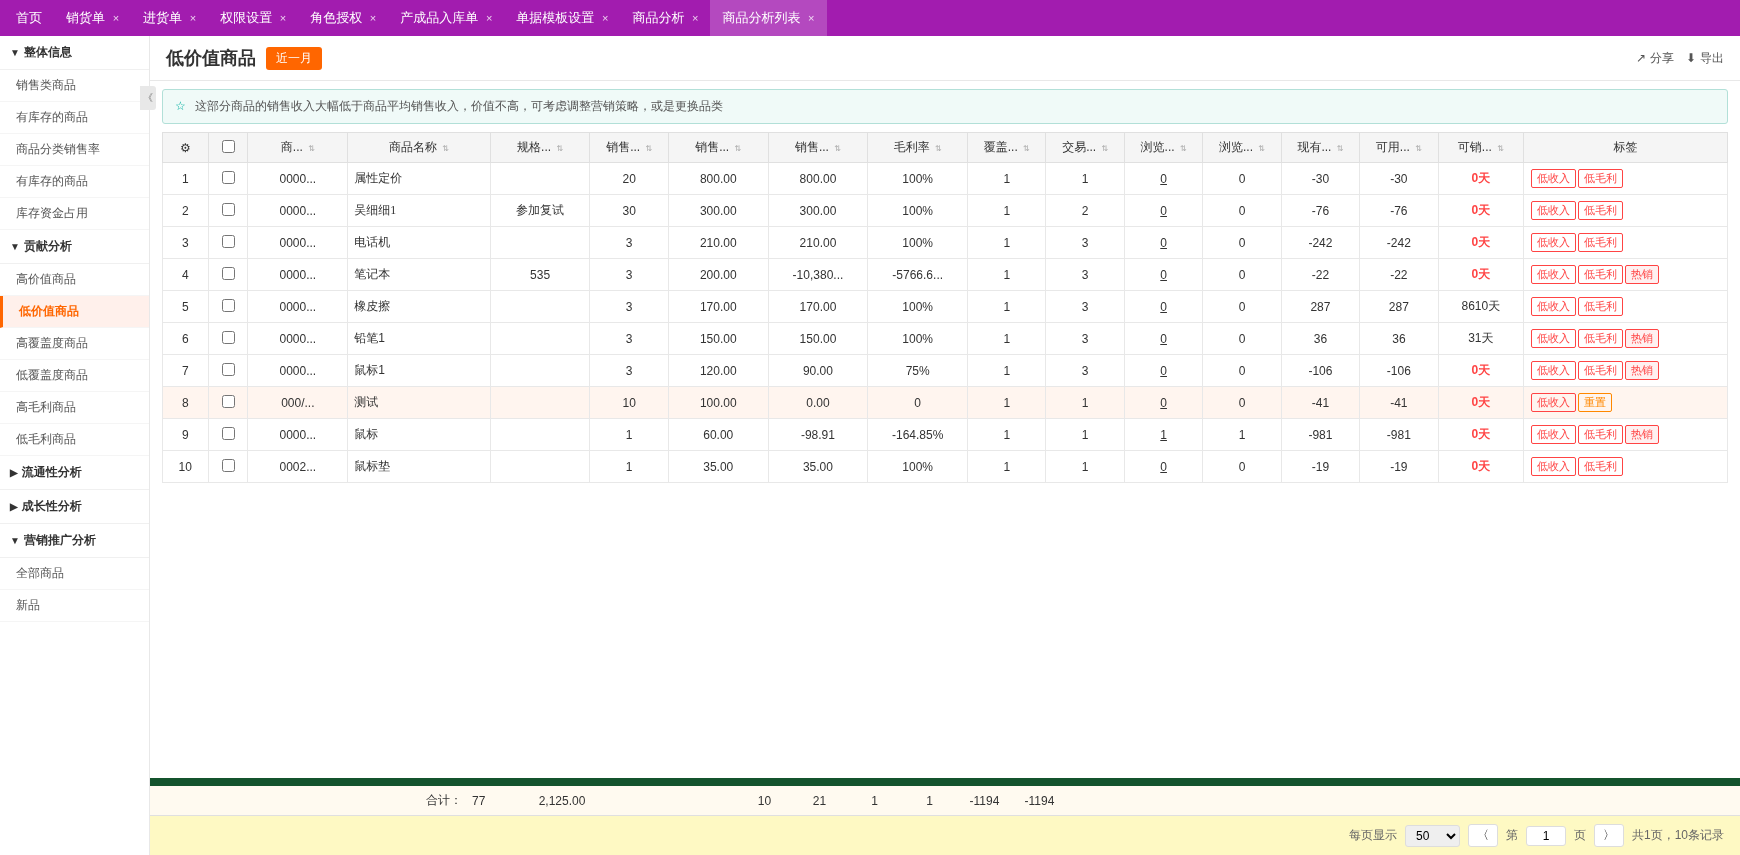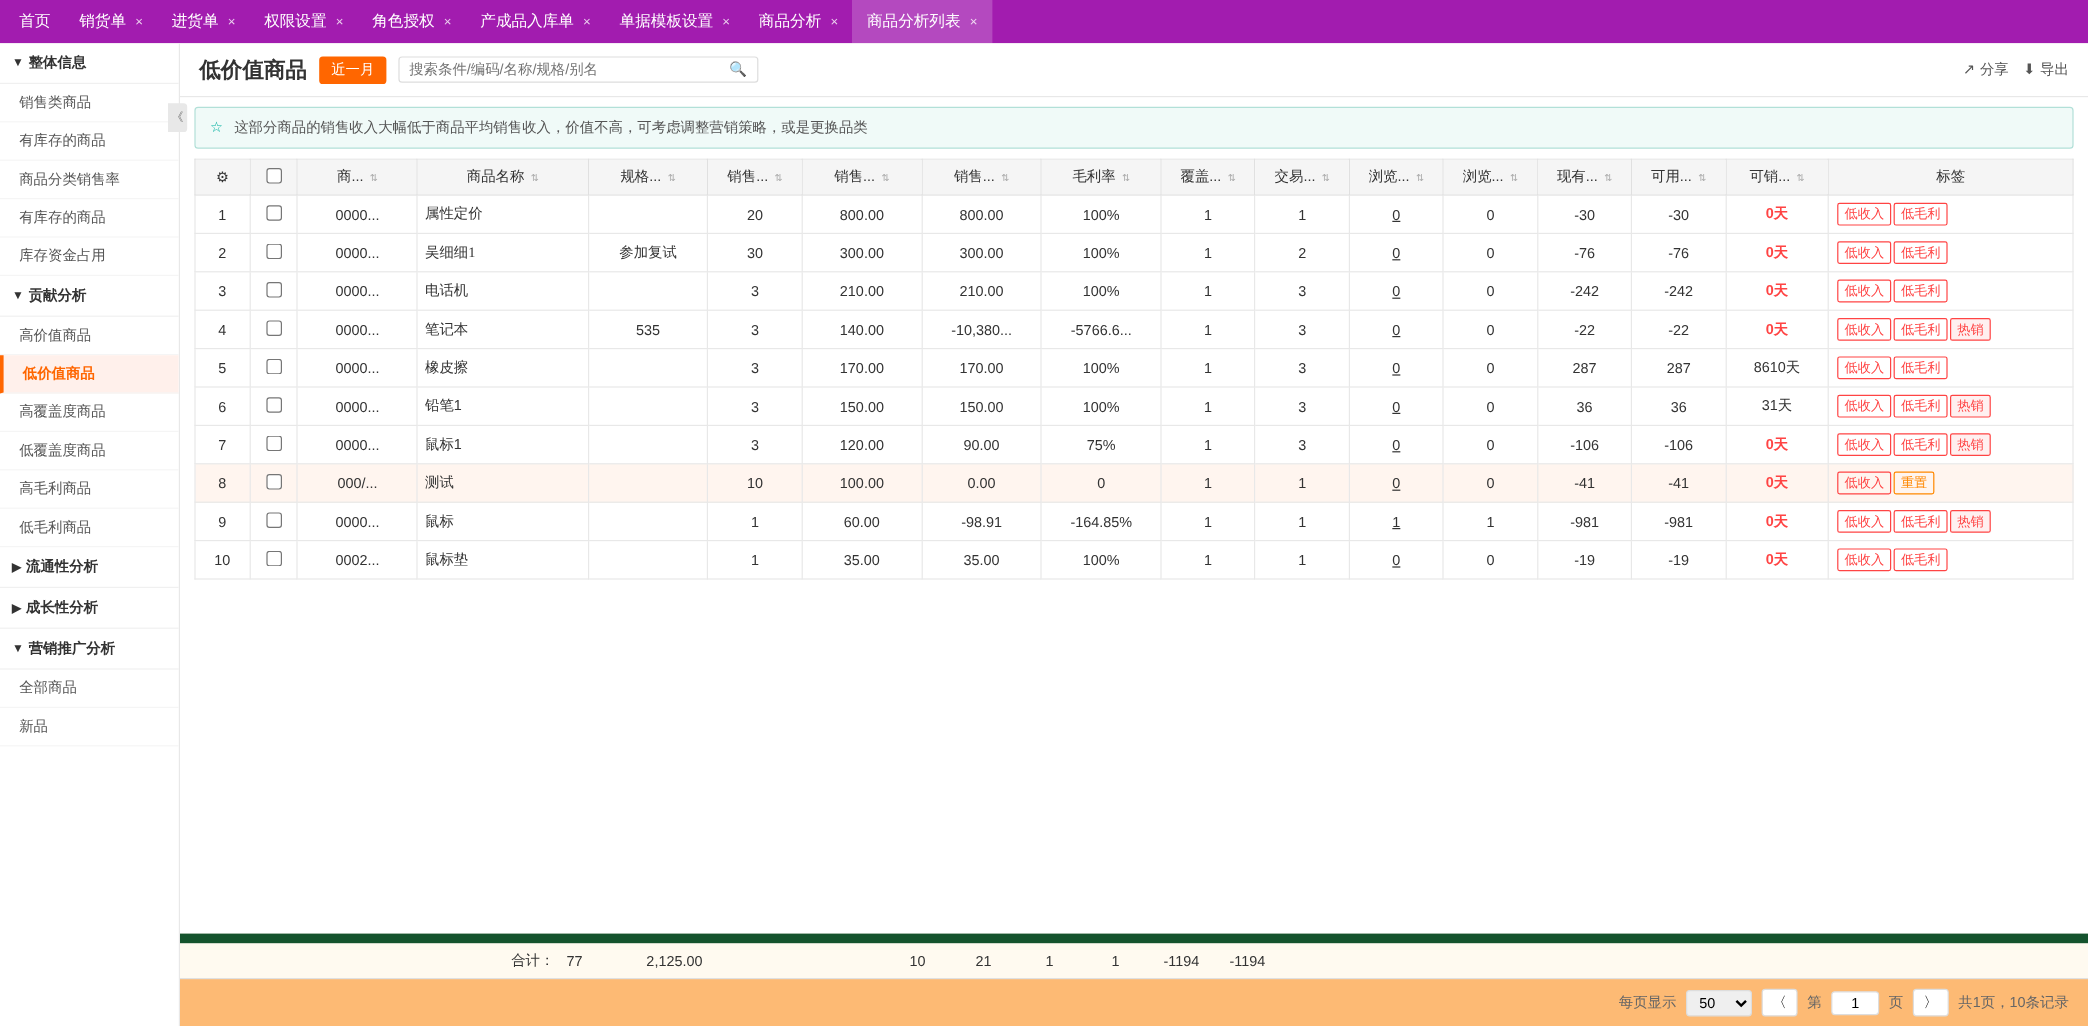--- a/index.html
+++ b/index.html
@@ -195,21 +195,21 @@
 
     
     .pagination {
       display: flex;
       align-items: center;
       justify-content: flex-end;
       padding: 8px 16px;
       border-top: 1px solid #e0e0e0;
       flex-shrink: 0;
       gap: 8px;
-      background: #fdba74;
+      background: #fef9c3;
     }
     .pagination-label { color: #666; }
     .page-size-select {
       border: 1px solid #ddd;
       border-radius: 3px;
       padding: 2px 6px;
       font-size: 12px;
     }
     .page-btn {
       border: 1px solid #ddd;
@@ -311,24 +311,20 @@
     <div class="sidebar-item">新品</div>
   </div>
 
   <div class="sidebar-collapse">《</div>
 
   <div class="content">
 
     <div class="content-header">
       <span class="page-title">低价值商品</span>
       <button class="filter-btn">近一月</button>
-      <div class="search-box">
-        <input type="text" placeholder="搜索条件/编码/名称/规格/别名" style="">
-        <span class="search-icon">🔍</span>
-      </div>
       <div class="header-actions">
         <div class="action-link">
           <span>↗</span>
           <span>分享</span>
         </div>
         <div class="action-link">
           <span>⬇</span>
           <span>导出</span>
         </div>
       </div>
@@ -420,21 +416,21 @@
       <td><span class="day-red">0天</span></td>
       <td style="text-align:left;"><span class="tag tag-red">低收入</span><span class="tag tag-red">低毛利</span></td>
     </tr>
             <tr>
       <td>4</td>
       <td><input type="checkbox" style=""></td>
       <td>0000...</td>
       <td style="text-align:left;">笔记本</td>
       <td>535</td>
       <td>3</td>
-      <td>140.00</td>
+      <td>200.00</td>
       <td>-10,380...</td>
       <td>-5766.6...</td>
       <td>1</td>
       <td>3</td>
       <td><span class="underline">0</span></td>
       <td>0</td>
       <td>-22</td>
       <td>-22</td>
       <td><span class="day-red">0天</span></td>
       <td style="text-align:left;"><span class="tag tag-red">低收入</span><span class="tag tag-red">低毛利</span><span class="tag tag-hotred">热销</span></td>

